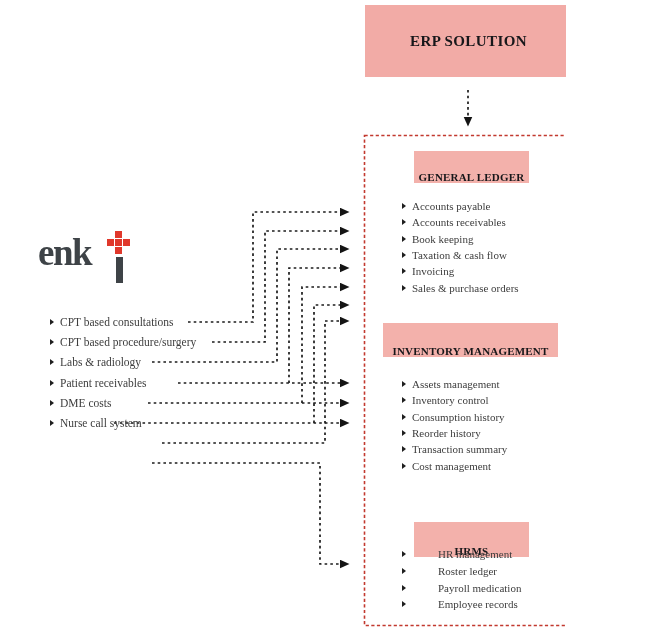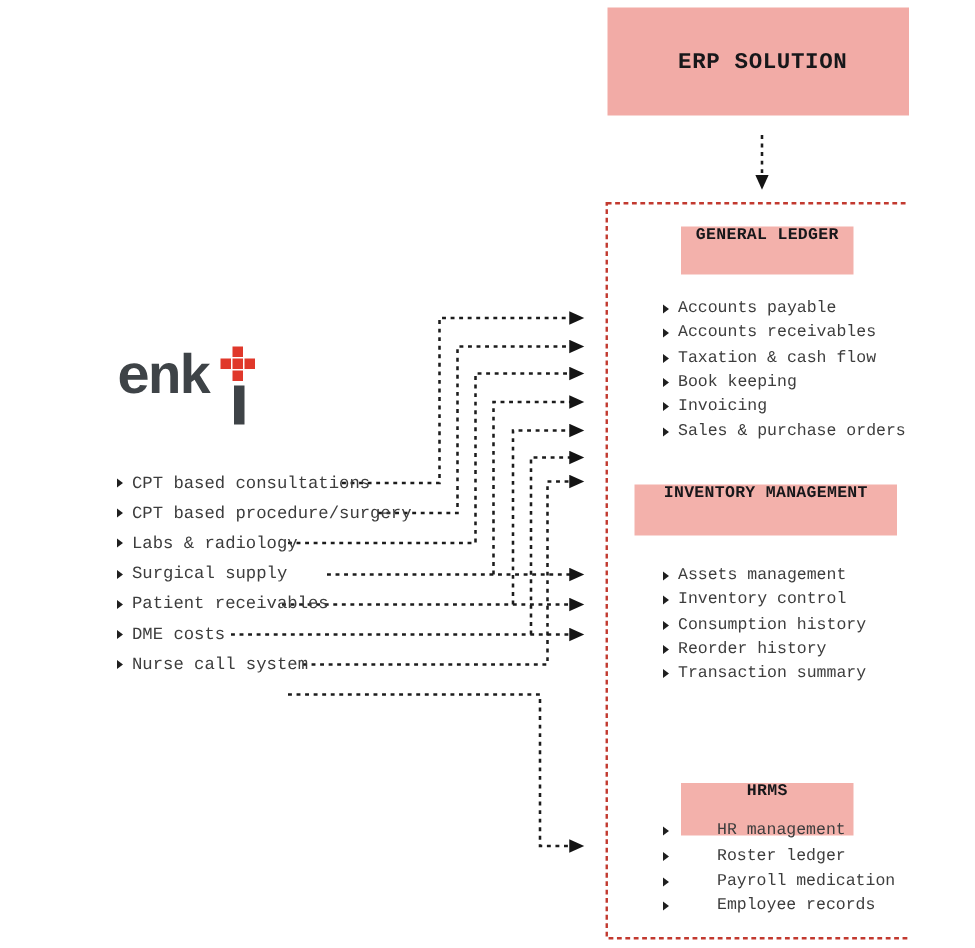--- a/index.html
+++ b/index.html
@@ -8,40 +8,39 @@
     --border-red:#c2392f;
     --line-black:#1c1c1c;
     --logo-red:#e0382b;
     --logo-gray:#3e4347;
     --item-text:#3d3d3d;
     --heading-text:#17171a;
   }
   html,body{margin:0;padding:0;background:#ffffff;}
   .stage{
     position:relative;width:566px;height:632px;background:#fff;overflow:hidden;
-    font-family:Liberation Mono, monospace;
-    margin-left:40px;
+    font-family:Liberation Serif, serif;
   }
   
   .erp-box{
     position:absolute;left:365px;top:5px;width:207px;height:72px;
     background:var(--pink-box);
     display:flex;align-items:center;justify-content:center;
   }
   .erp-box span{
     font-size:15px;font-weight:bold;color:var(--heading-text);letter-spacing:.4px;
   }
   
   svg.overlay{position:absolute;left:0;top:0;width:650px;height:632px;}
   .dashed-rect{fill:none;stroke:var(--border-red);stroke-width:1.6;stroke-dasharray:3.2 2.4;}
   .connector{fill:none;stroke:var(--line-black);stroke-width:1.7;stroke-dasharray:2.6 3.1;}
   
   .sec-header{
     position:absolute;background:var(--pink-header);
-    display:flex;align-items:flex-start;justify-content:center;
+    display:flex;align-items:flex-end;justify-content:center;
   }
   .sec-header span{font-size:11px;font-weight:bold;color:var(--heading-text);letter-spacing:.2px;white-space:nowrap;}
   .hdr-gl{left:414px;top:151px;width:115px;height:32px;}
   .hdr-im{left:383px;top:323px;width:175px;height:34px;}
   .hdr-hr{left:414px;top:522px;width:115px;height:35px;}
   
   .list{position:absolute;}
   .row{display:flex;align-items:center;color:var(--item-text);white-space:nowrap;}
   .bullet{
     width:0;height:0;flex:0 0 auto;
@@ -49,21 +48,21 @@
     border-top:3px solid transparent;
     border-bottom:3px solid transparent;
     margin-right:6px;
   }
   .panel-list{left:402px;width:168px;}
   .panel-list .row{height:16.3px;font-size:11px;}
   .list-gl{top:198px;}
   .list-im{top:376px;}
   .list-hr{top:546px;}
   .list-hr .row{height:16.7px;gap:26px;}
-  .left-list{left:38px;top:312px;width:230px;text-align:center;}
+  .left-list{left:50px;top:312px;width:230px;text-align:center;}
   .left-list .row{height:20.2px;font-size:11.5px;}
   
   .logo{position:absolute;left:38px;top:229px;width:110px;height:56px;}
   .logo-text{
     position:absolute;left:0;bottom:12px;height:40px;line-height:40px;
     font-size:37px;font-weight:bold;letter-spacing:-1.5px;color:var(--logo-gray);
   }
   .logo-plus{position:absolute;left:69px;top:2px;width:23px;height:23px;}
   .logo-plus b{position:absolute;width:7px;height:7px;background:var(--logo-red);}
   .logo-plus b:nth-child(1){left:8px;top:0;}
@@ -119,28 +118,28 @@
       <div class="row">
         <span class="bullet"></span>
         <span>Accounts payable</span>
       </div>
       <div class="row">
         <span class="bullet"></span>
         <span>Accounts receivables</span>
       </div>
       <div class="row">
         <span class="bullet"></span>
+        <span>Book keeping</span>
+      </div>
+      <div class="row">
+        <span class="bullet"></span>
         <span>Taxation &amp; cash flow</span>
       </div>
       <div class="row">
         <span class="bullet"></span>
-        <span>Book keeping</span>
-      </div>
-      <div class="row">
-        <span class="bullet"></span>
         <span>Invoicing</span>
       </div>
       <div class="row">
         <span class="bullet"></span>
         <span>Sales &amp; purchase orders</span>
       </div>
     </div>
   <div class="list panel-list list-im">
       <div class="row">
         <span class="bullet"></span>
@@ -154,20 +153,24 @@
         <span class="bullet"></span>
         <span>Consumption history</span>
       </div>
       <div class="row">
         <span class="bullet"></span>
         <span>Reorder history</span>
       </div>
       <div class="row">
         <span class="bullet"></span>
         <span>Transaction summary</span>
+      </div>
+      <div class="row">
+        <span class="bullet"></span>
+        <span>Cost management</span>
       </div>
     </div>
   <div class="list panel-list list-hr">
       <div class="row">
         <span class="bullet"></span>
         <span>HR management</span>
       </div>
       <div class="row">
         <span class="bullet"></span>
         <span>Roster ledger</span>
@@ -202,24 +205,20 @@
       <div class="row">
         <span class="bullet"></span>
         <span>CPT based procedure/surgery</span>
       </div>
       <div class="row">
         <span class="bullet"></span>
         <span>Labs &amp; radiology</span>
       </div>
       <div class="row">
         <span class="bullet"></span>
-        <span>Surgical supply</span>
-      </div>
-      <div class="row">
-        <span class="bullet"></span>
         <span>Patient receivables</span>
       </div>
       <div class="row">
         <span class="bullet"></span>
         <span>DME costs</span>
       </div>
       <div class="row">
         <span class="bullet"></span>
         <span>Nurse call system</span>
       </div>

